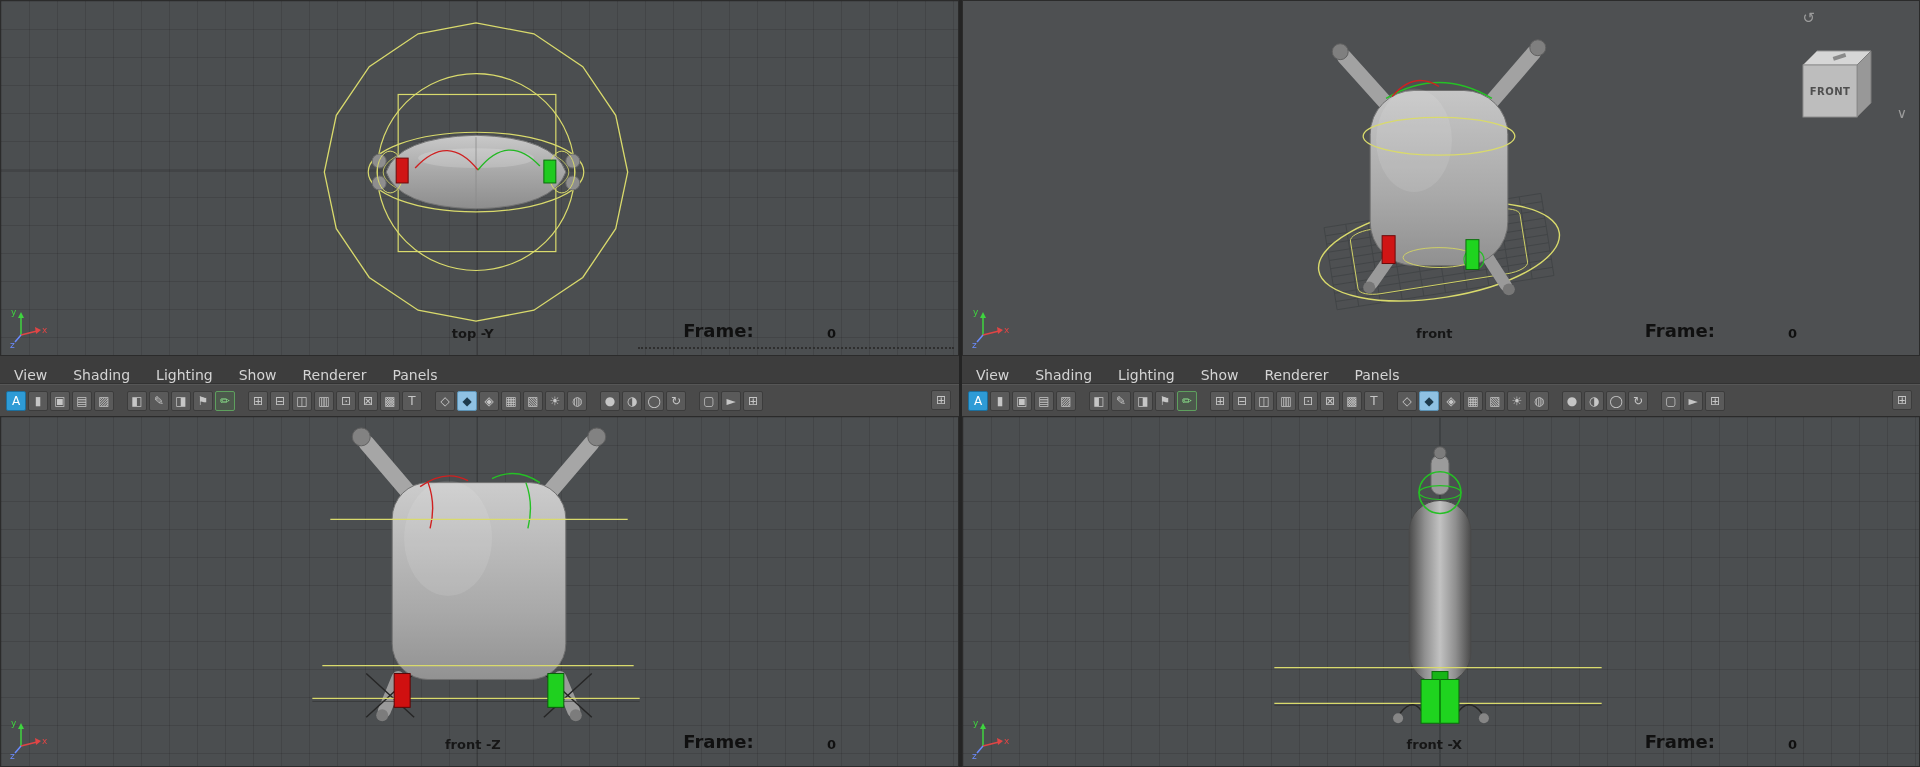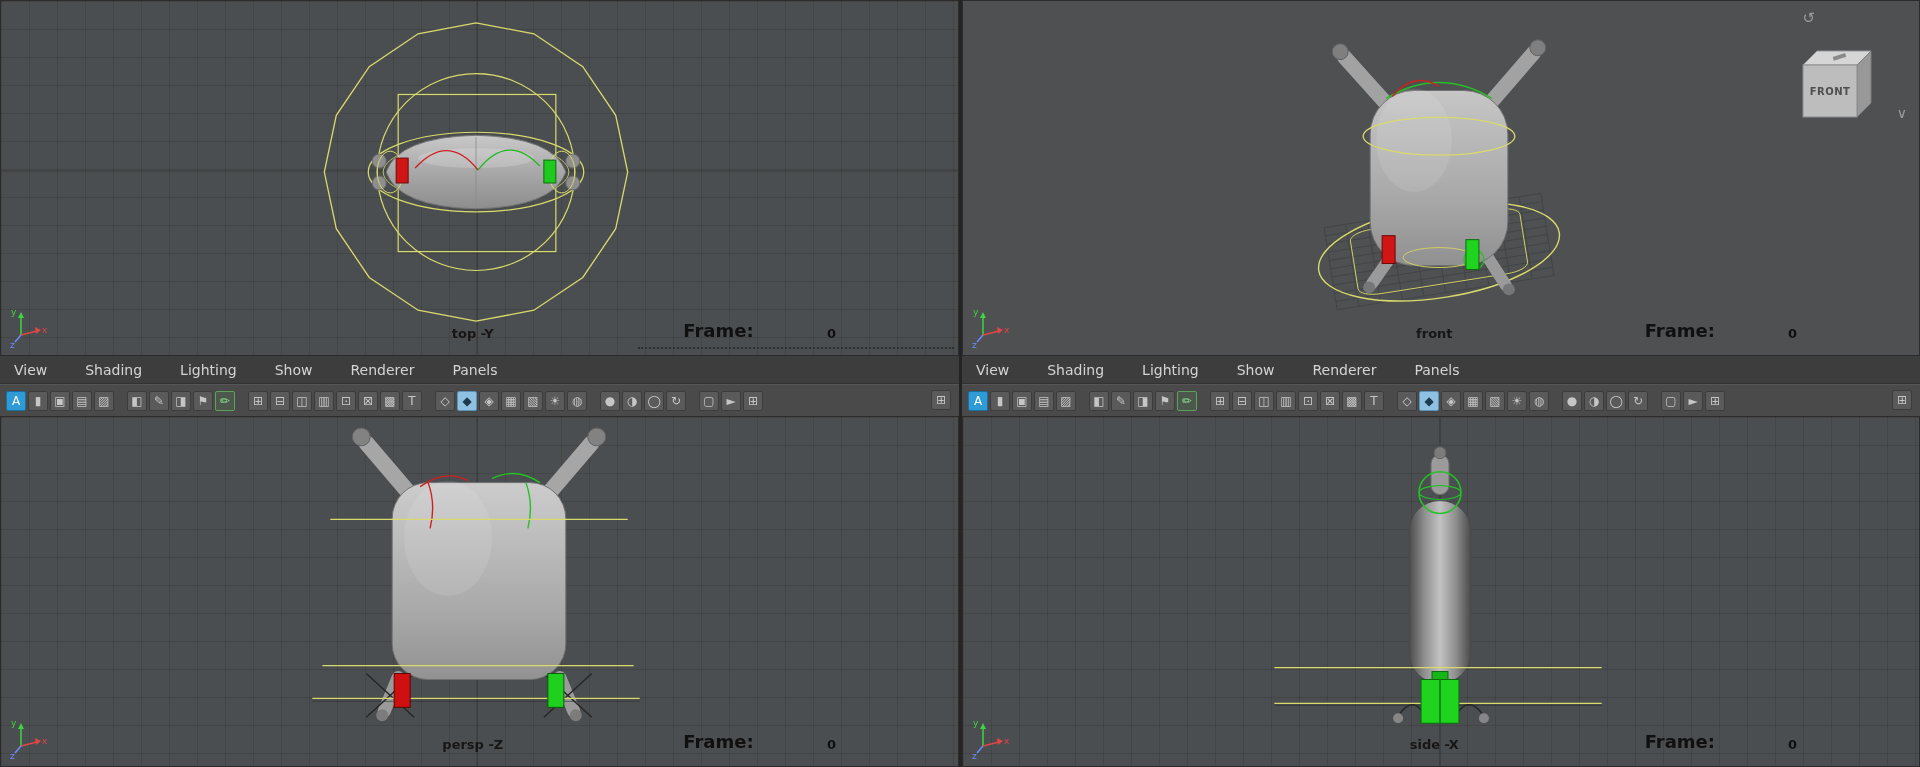--- a/index.html
+++ b/index.html
@@ -23,21 +23,21 @@
   .vp-name{position:absolute;left:49.3%;transform:translateX(-50%);bottom:14px;color:#161616;font-size:13px;white-space:nowrap;font-weight:bold;}
   .frame-label{position:absolute;left:71.3%;bottom:14px;color:#101010;font-size:18px;font-weight:bold;}
   .frame-value{position:absolute;left:86.3%;bottom:14px;color:#101010;font-size:13px;font-weight:bold;}
   .axis-gizmo{position:absolute;left:8px;bottom:2px;}
   .focus-dash{position:absolute;left:637px;top:346px;width:316px;border-top:2px dotted #2e2e2e;}
 
   
   .panel-bar{position:absolute;height:60px;background:#3f3f3f;box-sizing:border-box;}
   .panel-bar.left {left:0;   top:356px;width:959px;}
   .panel-bar.right{left:962px;top:356px;width:958px;}
-  .panel-menu{height:27px;display:flex;align-items:center;gap:38px;padding-left:14px;background:#3d3d3d;border-bottom:1px solid #323232;}
+  .panel-menu{height:27px;display:flex;align-items:flex-end;gap:26px;padding-left:14px;background:#3d3d3d;border-bottom:1px solid #323232;}
   .menu-item{color:#d4d4d4;font-size:14px;cursor:default;}
   .panel-toolbar{position:relative;height:33px;display:flex;align-items:center;padding-left:6px;gap:2px;background:#4a4a4a;border-top:1px solid #565656;border-bottom:1px solid #2a2a2a;box-sizing:border-box;}
   .tb-icon{width:20px;height:20px;flex:0 0 auto;background:#5a5a5a;border:1px solid #3c3c3c;color:#c6c6c6;
            font-size:12px;line-height:18px;text-align:center;box-sizing:border-box;border-radius:2px;overflow:hidden;}
   .ic-blue{background:#2e9bd6;color:#ffffff;border-color:#1b6f9e;}
   .ic-lite{background:#8fc1e3;color:#1e3a4c;border-color:#5b92b5;}
   .ic-green{background:#4c584c;color:#8ae08a;border-color:#5ea05e;}
   .sep{width:9px;background:transparent;border:none;pointer-events:none;}
   .tb-end{position:absolute;right:8px;top:5px;}
 
@@ -310,21 +310,21 @@
         <line x1="12" y1="30" x2="12" y2="12" stroke="#3fd43f" stroke-width="1.5"></line>
           <path d="M12 7 L9 13 L15 13 Z" fill="#3fd43f"></path>
         <text x="2" y="10" font-size="9" fill="#3fd43f">y</text>
         <line x1="12" y1="30" x2="28" y2="26" stroke="#e04545" stroke-width="1.5"></line>
           <path d="M32 25 L26 22 L27 29 Z" fill="#e04545"></path>
         <text x="33" y="28" font-size="9" fill="#e04545">x</text>
         <line x1="12" y1="30" x2="6" y2="37" stroke="#6b8cff" stroke-width="1.5"></line>
         <text x="1" y="43" font-size="9" fill="#6b8cff">z</text>
       </svg>
     </div>
-    <div class="vp-name">persp -Z</div>
+    <div class="vp-name">front -Z</div>
     <div class="frame-label">Frame:</div>
     <div class="frame-value">0</div>
   </div>
 
   <div class="vp grid" id="vp-side">
     <svg class="scene" viewBox="0 0 958 351" preserveAspectRatio="none">
       <defs>
         <linearGradient id="cylG" x1="0" y1="0" x2="1" y2="0">
           <stop offset="0" stop-color="#4a4a4a"></stop>
             <stop offset="0.25" stop-color="#8f8f8f"></stop>
@@ -354,18 +354,18 @@
         <line x1="12" y1="30" x2="12" y2="12" stroke="#3fd43f" stroke-width="1.5"></line>
           <path d="M12 7 L9 13 L15 13 Z" fill="#3fd43f"></path>
         <text x="2" y="10" font-size="9" fill="#3fd43f">y</text>
         <line x1="12" y1="30" x2="28" y2="26" stroke="#e04545" stroke-width="1.5"></line>
           <path d="M32 25 L26 22 L27 29 Z" fill="#e04545"></path>
         <text x="33" y="28" font-size="9" fill="#e04545">x</text>
         <line x1="12" y1="30" x2="6" y2="37" stroke="#6b8cff" stroke-width="1.5"></line>
         <text x="1" y="43" font-size="9" fill="#6b8cff">z</text>
       </svg>
     </div>
-    <div class="vp-name">side -X</div>
+    <div class="vp-name">front -X</div>
     <div class="frame-label">Frame:</div>
     <div class="frame-value">0</div>
   </div>
 
 </div>
 
 </body></html>

